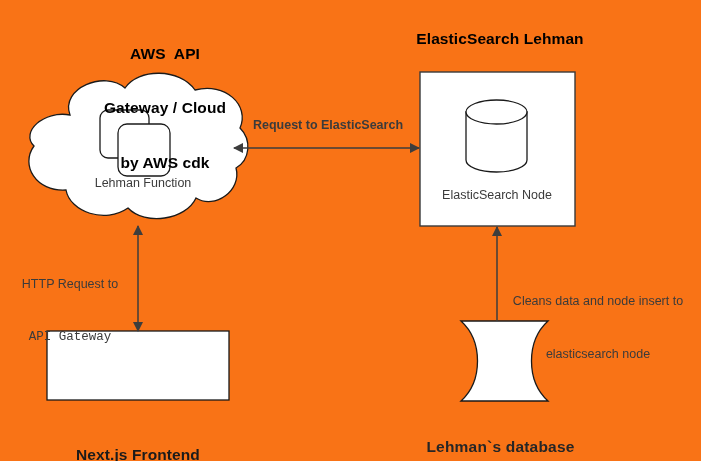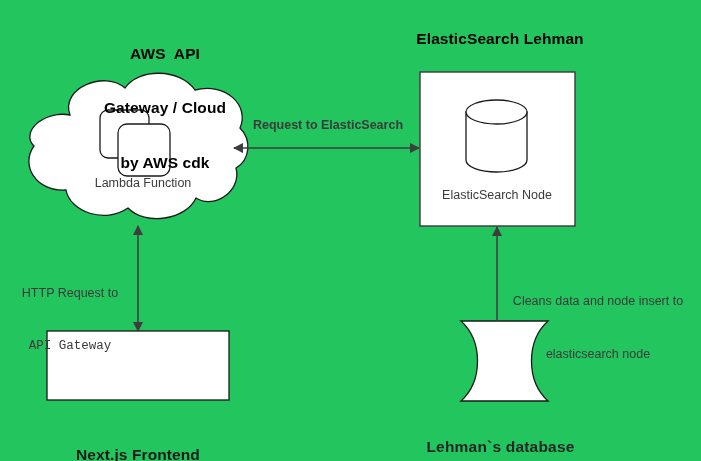--- a/index.html
+++ b/index.html
@@ -7,21 +7,21 @@
     padding: 0;
     background: #ffffff;
   }
   body {
     font-family: "Liberation Sans", sans-serif;
   }
   #canvas {
     position: relative;
     width: 701px;
     height: 461px;
-    background: #22c55e;
+    background: #f97316;
     overflow: hidden;
   }
   #diagram-svg {
     position: absolute;
     left: 0;
     top: 0;
     width: 701px;
     height: 461px;
   }
   .shape-stroke {
@@ -143,27 +143,27 @@
   </svg>
 
   <div class="txt title-bold" style="left:40px; top:8px; width:250px;">
     <div>AWS  API</div>
     <div>Gateway / Cloud</div>
     <div>by AWS cdk</div>
   </div>
 
   <div class="txt title-bold" style="left:390px; top:30px; width:220px;">ElasticSearch Lehman</div>
 
-  <div class="txt shape-label" style="left:78px; top:176px; width:130px;">Lambda Function</div>
+  <div class="txt shape-label" style="left:78px; top:176px; width:130px;">Lehman Function</div>
 
   <div class="txt shape-label" style="left:424px; top:188px; width:146px;">ElasticSearch Node</div>
 
   <div class="txt edge-label" style="left:248px; top:118px; width:160px;font-weight:bold;">Request to ElasticSearch</div>
 
-  <div class="txt edge-label" style="left:8px; top:256px; width:124px; text-align:center;">
+  <div class="txt edge-label" style="left:8px; top:247px; width:124px; text-align:center;">
     <div>HTTP Request to</div>
     <div style="margin-top:9px;font-family:Liberation Mono, monospace;">API Gateway</div>
   </div>
 
   <div class="txt edge-label" style="left:508px; top:264px; width:180px; text-align:center;">
     <div>Cleans data and node insert to</div>
     <div style="margin-top:9px;">elasticsearch node</div>
   </div>
 
   <div class="txt caption-bold" style="left:48px; top:409px; width:180px;">

